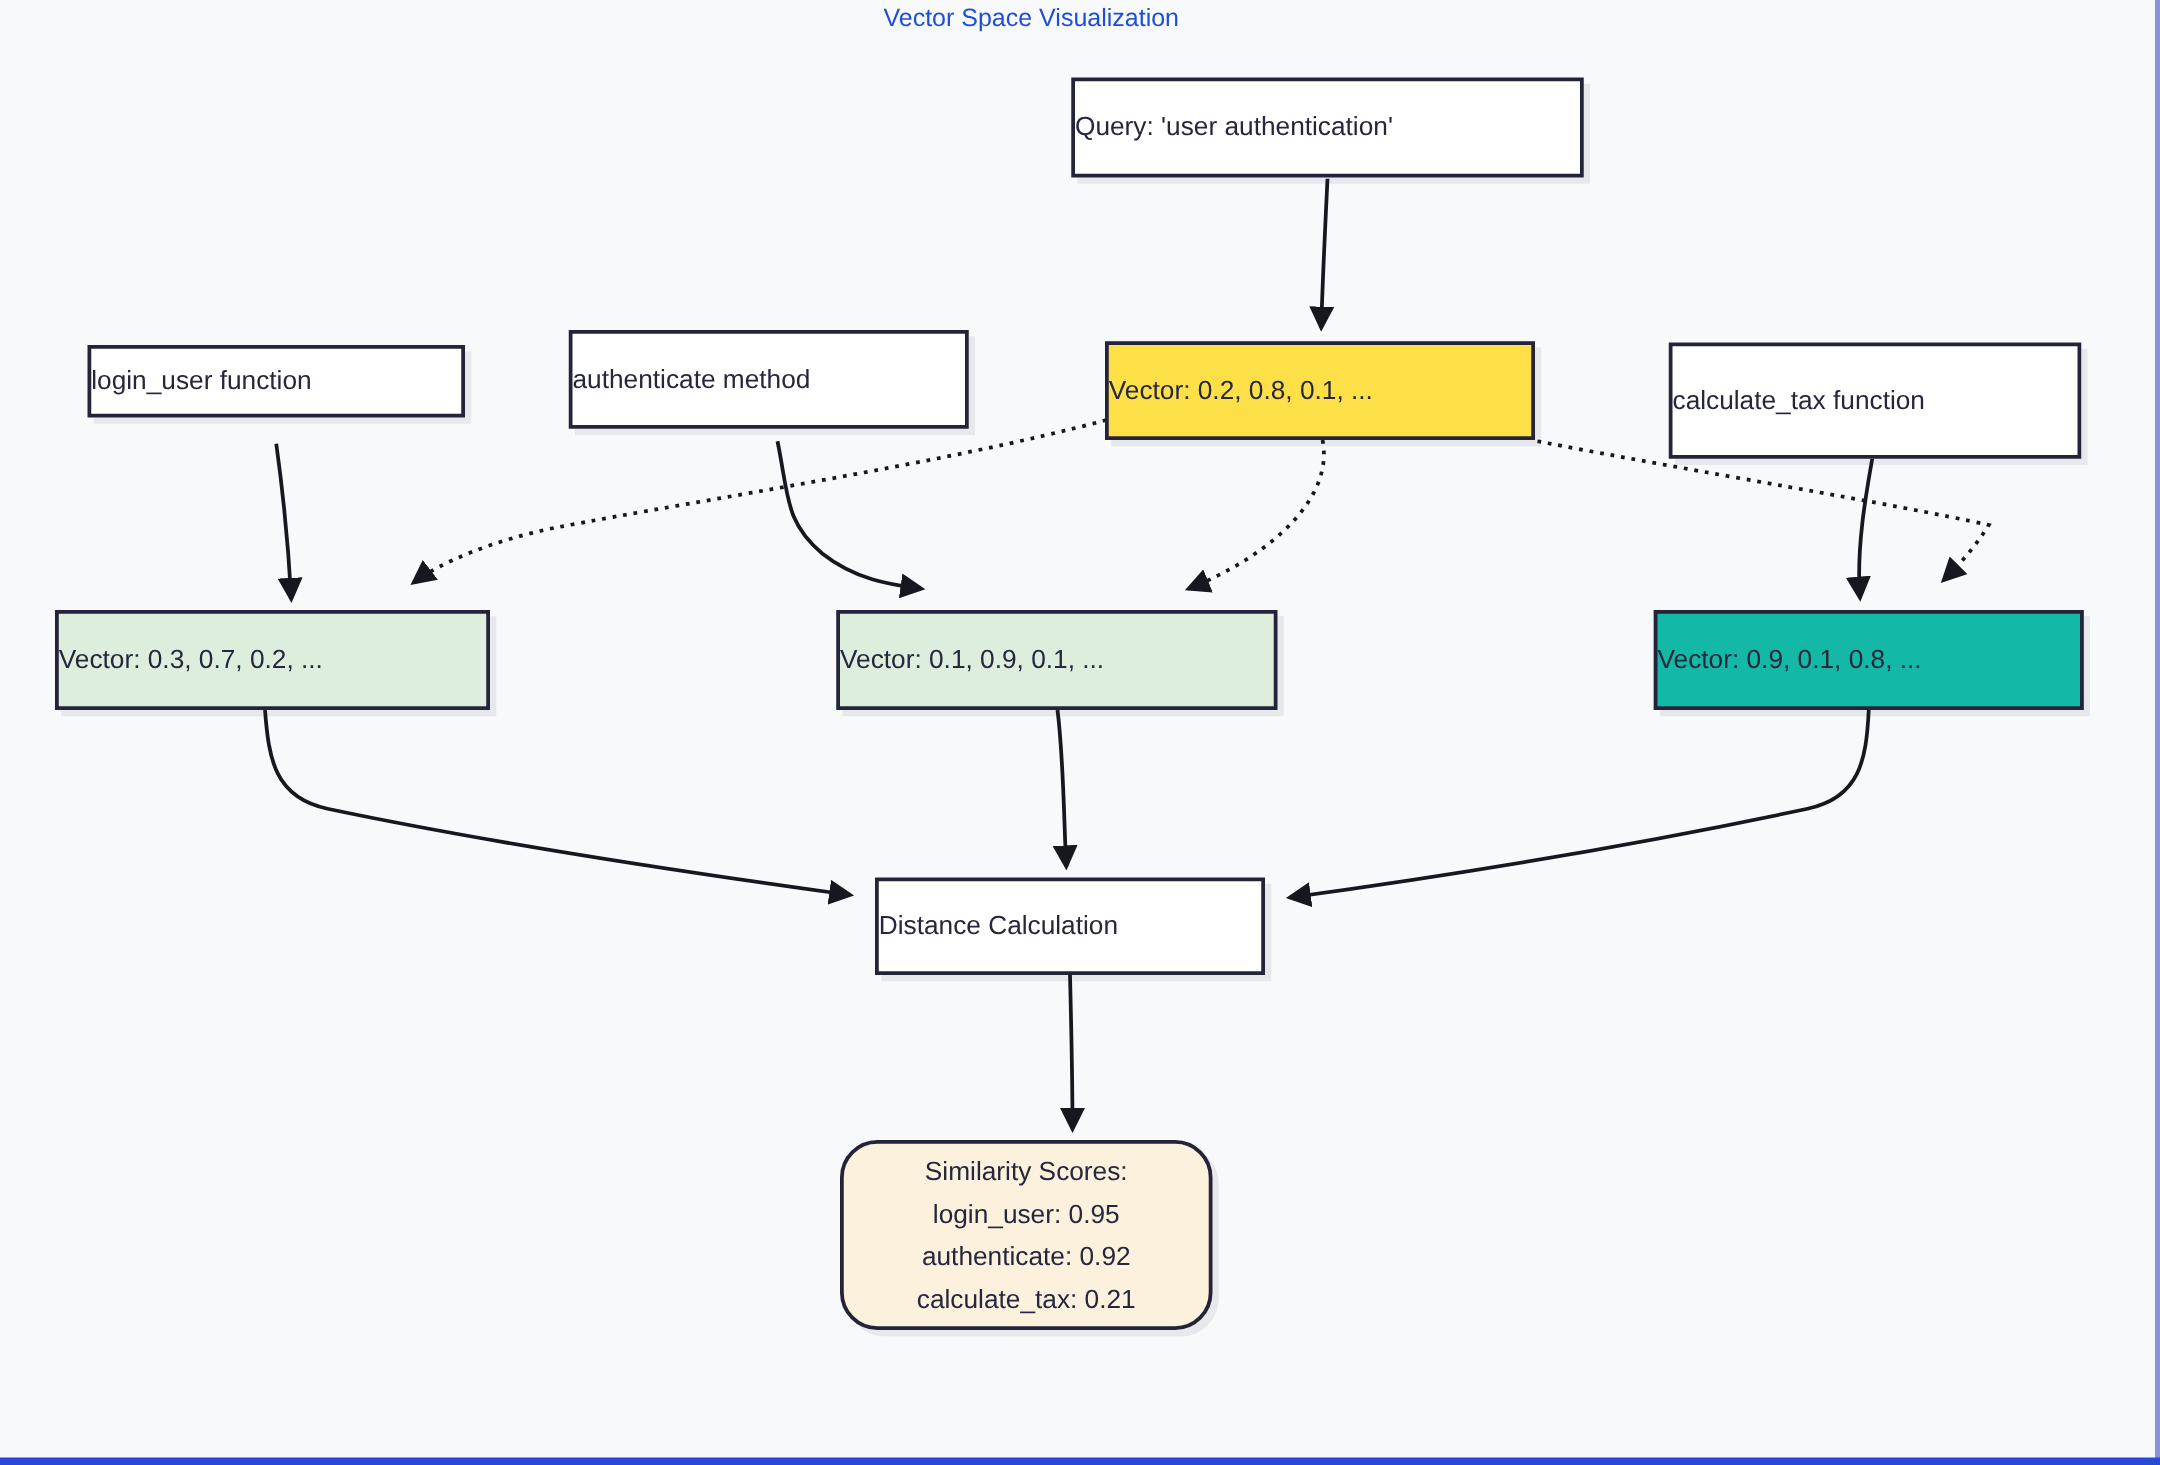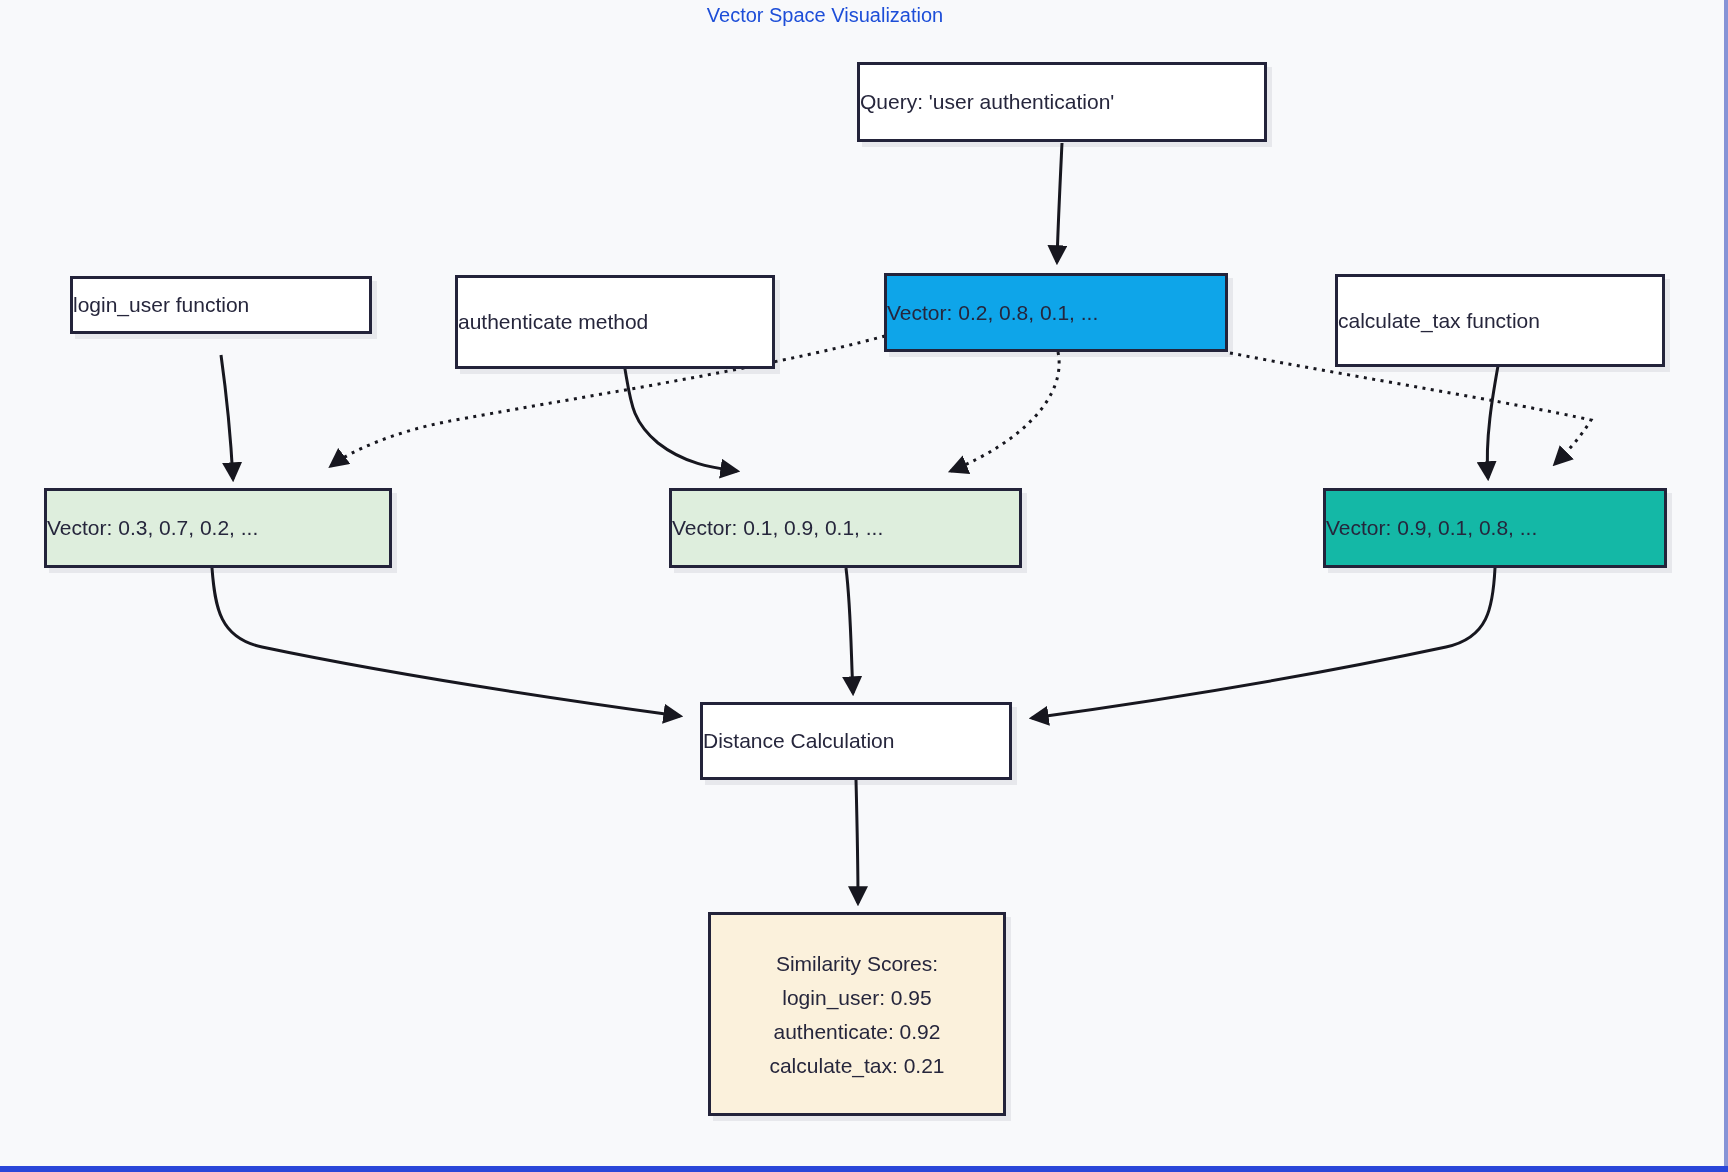--- a/index.html
+++ b/index.html
@@ -18,21 +18,21 @@
   .node{
     position:absolute;
     box-sizing:border-box;
     border:3px solid #23233a;
     background:#ffffff;
     display:flex;align-items:center;
     font-size:21px;color:#26263c;
     box-shadow:5px 5px 0 0 rgba(35,35,58,0.08);
     white-space:nowrap;
   }
-  .fill-blue{background:#0ea5e9;}
+  .fill-blue{background:#fde047;}
   .fill-green{background:#deeedd;}
   .fill-pink{background:#14b8a6;}
   .fill-cream{background:#fbf1dc;}
   .node.multiline{
     flex-direction:column;justify-content:center;
     gap:9px;white-space:nowrap;line-height:25px;
   }
   #edges{position:absolute;left:0;top:0;z-index:0;}
   .node{z-index:1;}
   .edge{fill:none;stroke:#17171f;stroke-width:3;}
@@ -74,21 +74,21 @@
   </svg>
 
   <div class="node" style="left:857px;top:62px;width:410px;height:80px;">
     <span>Query: 'user authentication'</span>
   </div>
 
   <div class="node" style="left:70px;top:276px;width:302px;height:58px;">
     <span>login_user function</span>
   </div>
 
-  <div class="node" style="left:455px;top:275px;width:320px;height:94px;">
+  <div class="node" style="left:455px;top:264px;width:320px;height:79px;">
     <span>authenticate method</span>
   </div>
 
   <div class="node fill-blue" style="left:884px;top:273px;width:344px;height:79px;">
     <span>Vector: 0.2, 0.8, 0.1, ...</span>
   </div>
 
   <div class="node" style="left:1335px;top:274px;width:330px;height:93px;">
     <span>calculate_tax function</span>
   </div>
@@ -102,21 +102,21 @@
   </div>
 
   <div class="node fill-pink" style="left:1323px;top:488px;width:344px;height:80px;">
     <span>Vector: 0.9, 0.1, 0.8, ...</span>
   </div>
 
   <div class="node" style="left:700px;top:702px;width:312px;height:78px;">
     <span>Distance Calculation</span>
   </div>
 
-  <div class="node fill-cream multiline" style="left:708px;top:912px;width:298px;height:204px;">
+  <div class="node fill-cream multiline" style="left:672px;top:912px;width:298px;height:152px;border-radius:30px;">
     <span>Similarity Scores:</span>
     <span>login_user: 0.95</span>
     <span>authenticate: 0.92</span>
     <span>calculate_tax: 0.21</span>
   </div>
 
   <div class="viewport-right-line"></div>
   <div class="viewport-bottom-line"></div>
 
 </div>

